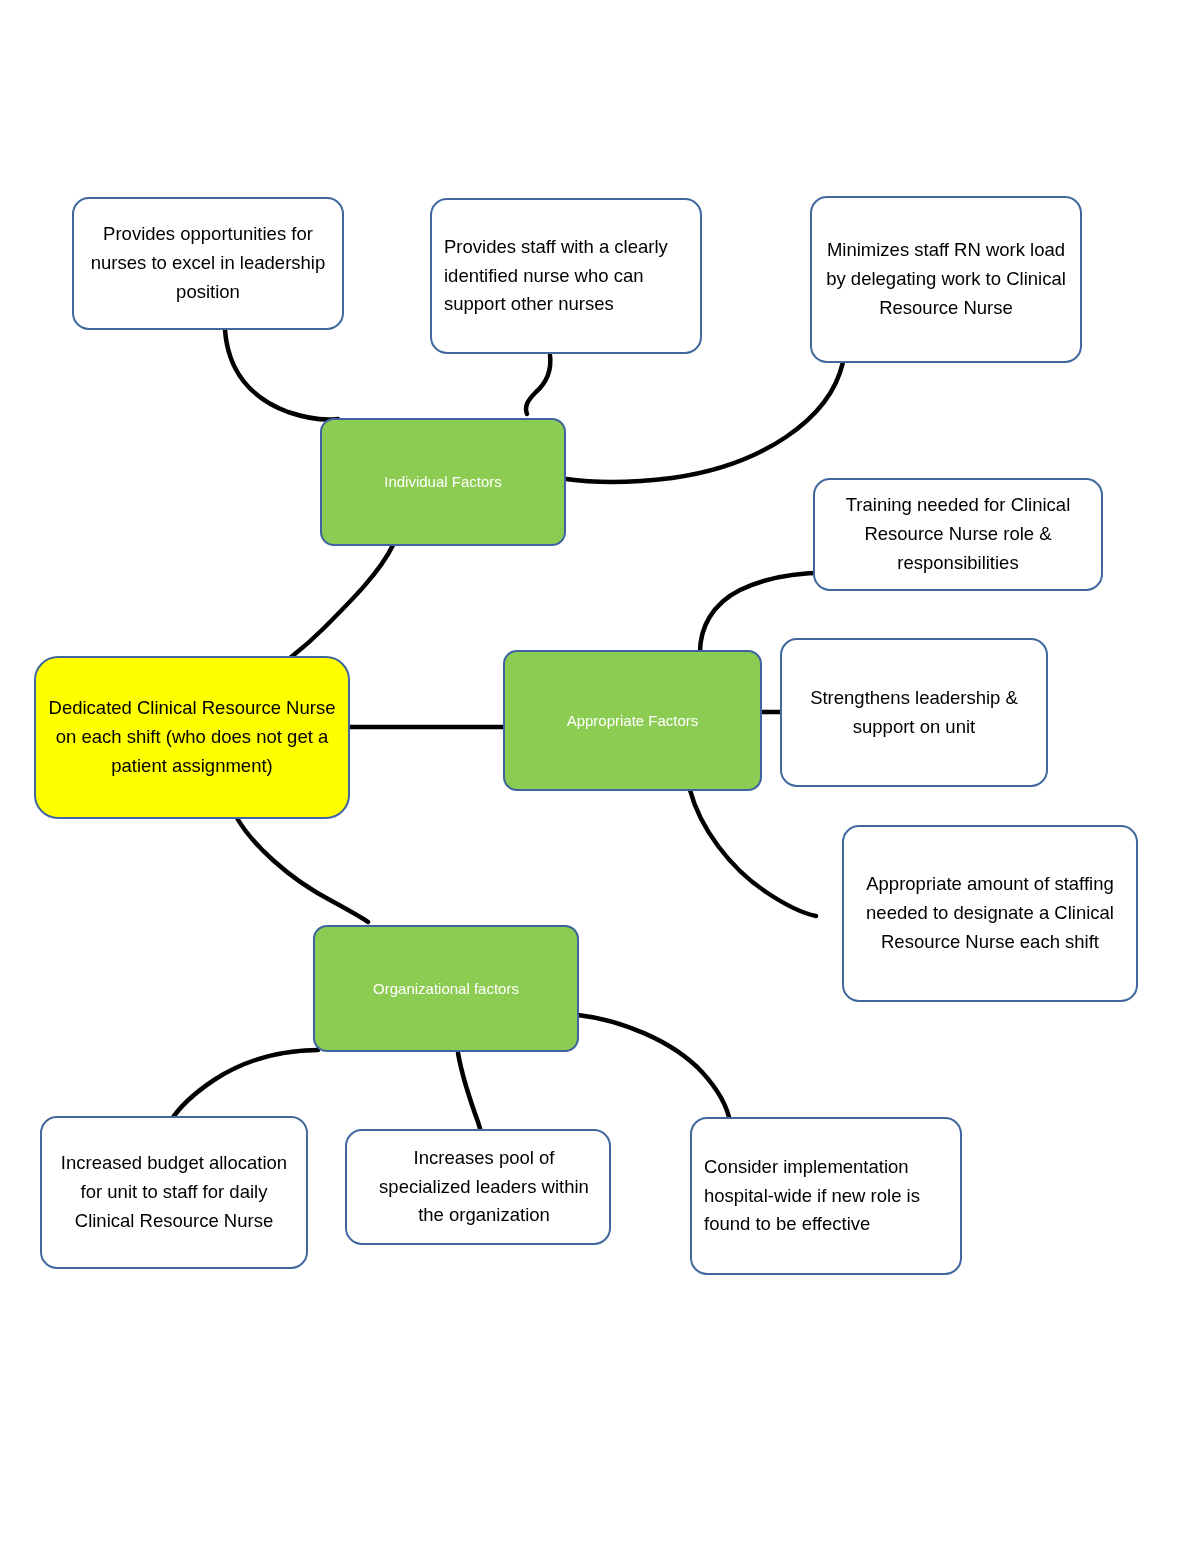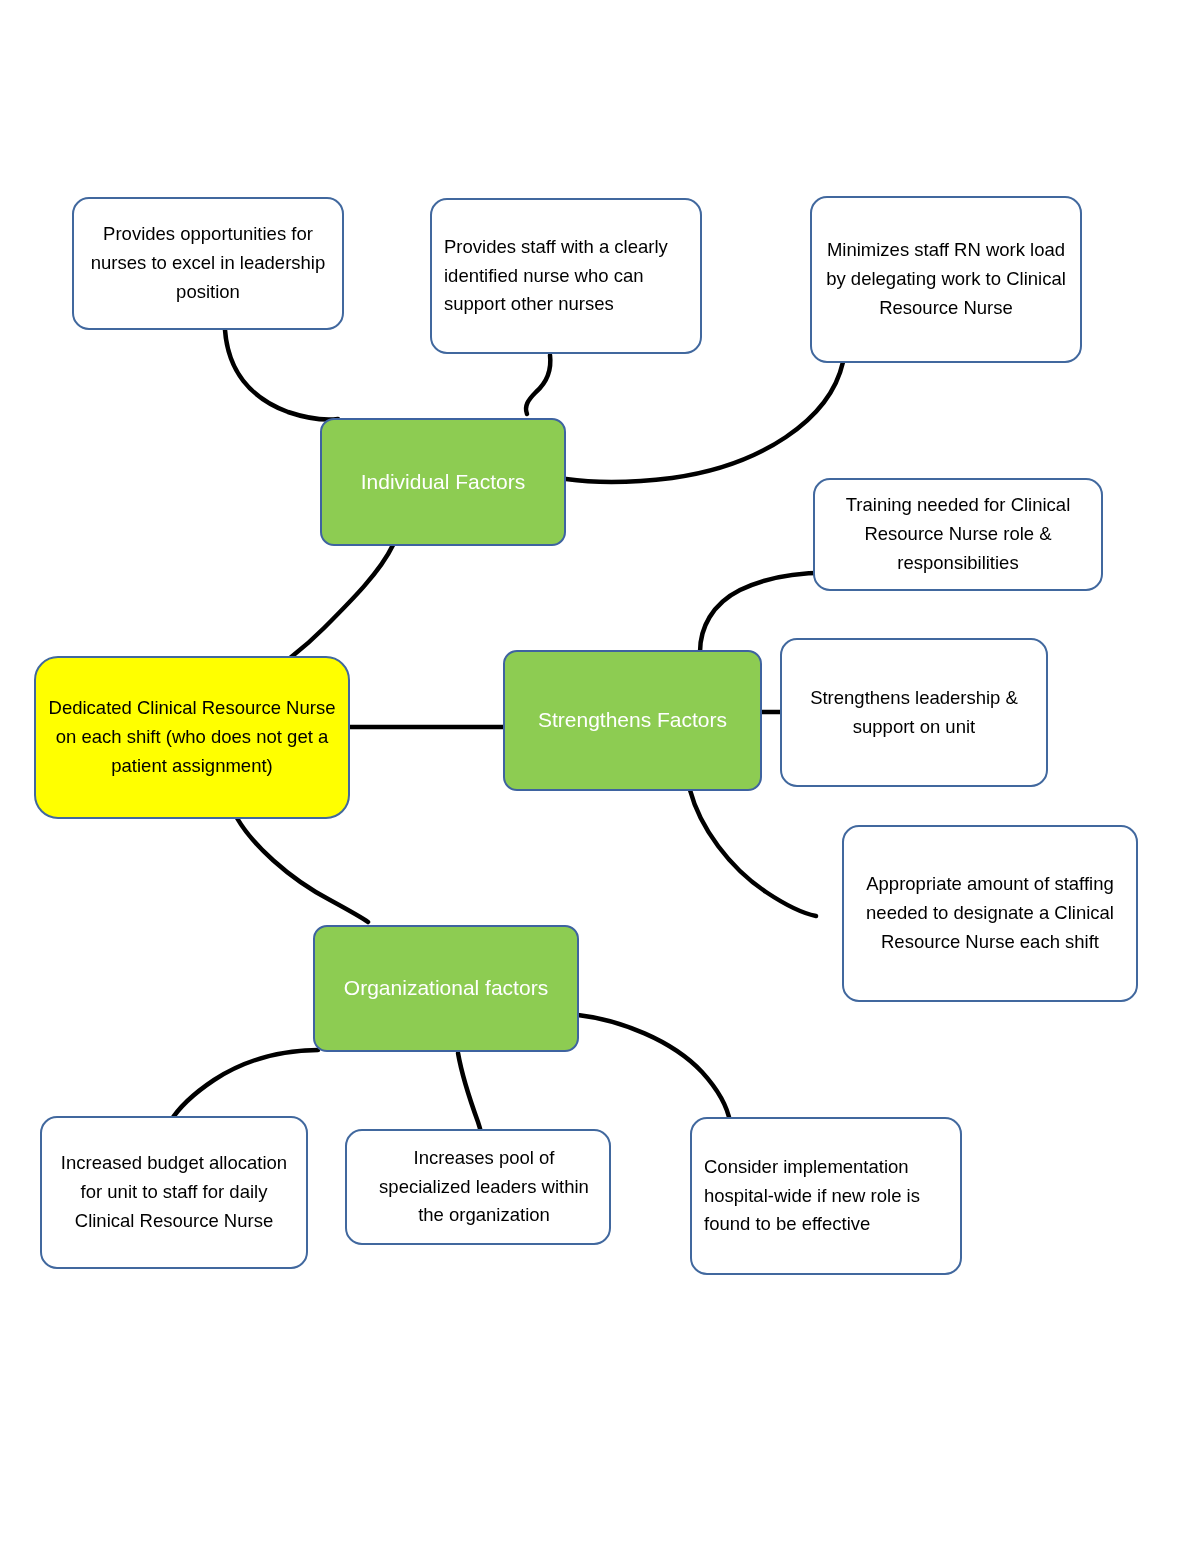--- a/index.html
+++ b/index.html
@@ -60,21 +60,21 @@
     width: 100%;
     white-space: pre-line;
   }
   .node.center .txt { text-align: center; }
   .node.leftal .txt { text-align: left; }
   .node.green {
     background: #8DCC52;
     color: #ffffff;
     border-color: #3E63A0;
     border-radius: 14px;
-    font-size: 21px;
+    font-size: 15px;
   }
   .node.yellow {
     background: #FFFF00;
     color: #000000;
     border-color: #41689E;
     border-radius: 24px;
   }
 </style>
 </head>
 <body>
@@ -121,21 +121,21 @@
 
   <div class="node center" style="left:810px; top:196px; width:272px; height:167px;align-items:center;">
     <div class="txt">Minimizes staff RN work load by delegating work to Clinical Resource Nurse</div>
   </div>
 
   <div class="node green center" style="left:320px; top:418px; width:246px; height:128px;">
     <div class="txt">Individual Factors</div>
   </div>
 
   <div class="node green center" style="left:503px; top:650px; width:259px; height:141px;">
-    <div class="txt">Strengthens Factors</div>
+    <div class="txt">Appropriate Factors</div>
   </div>
 
   <div class="node green center" style="left:313px; top:925px; width:266px; height:127px;">
     <div class="txt">Organizational factors</div>
   </div>
 
   <div class="node yellow center" style="left:34px; top:656px; width:316px; height:163px;">
     <div class="txt">Dedicated Clinical Resource Nurse on each shift (who does not get a patient assignment)</div>
   </div>
 

